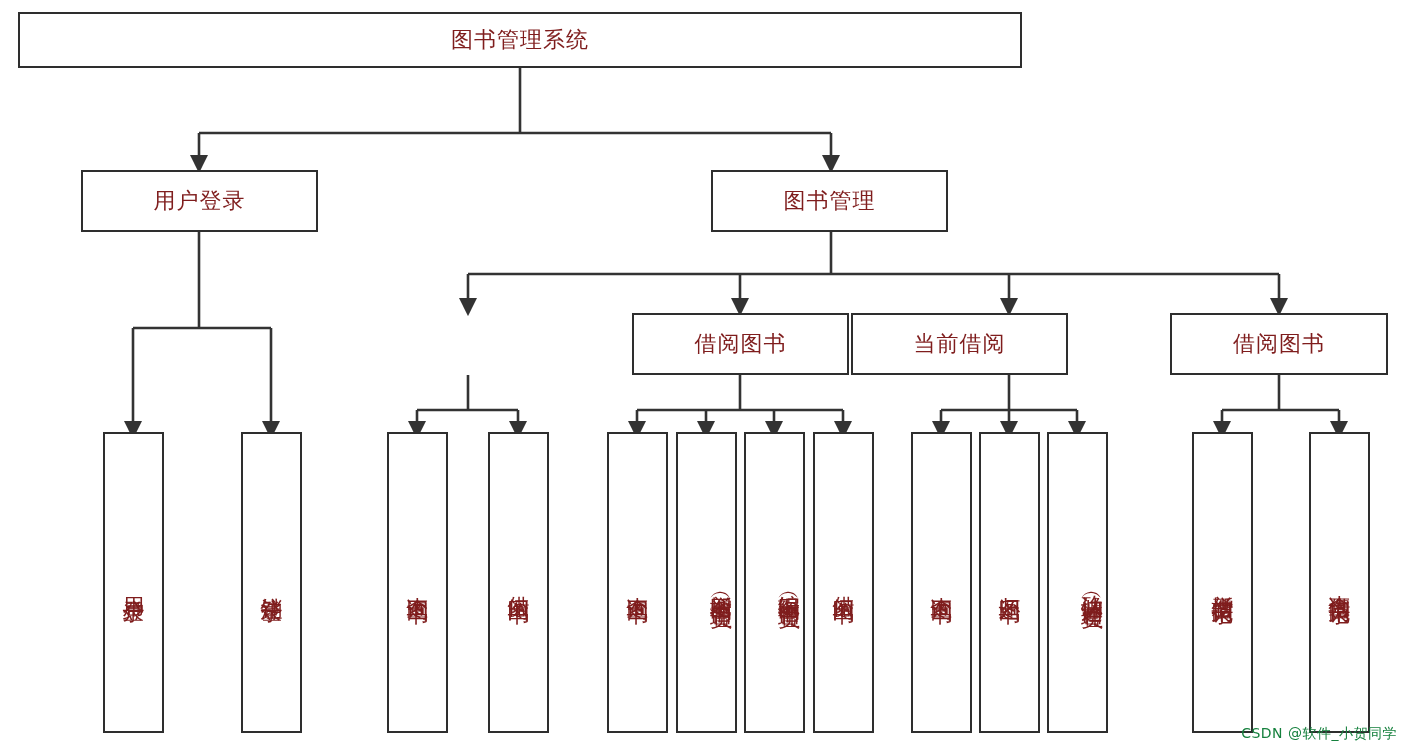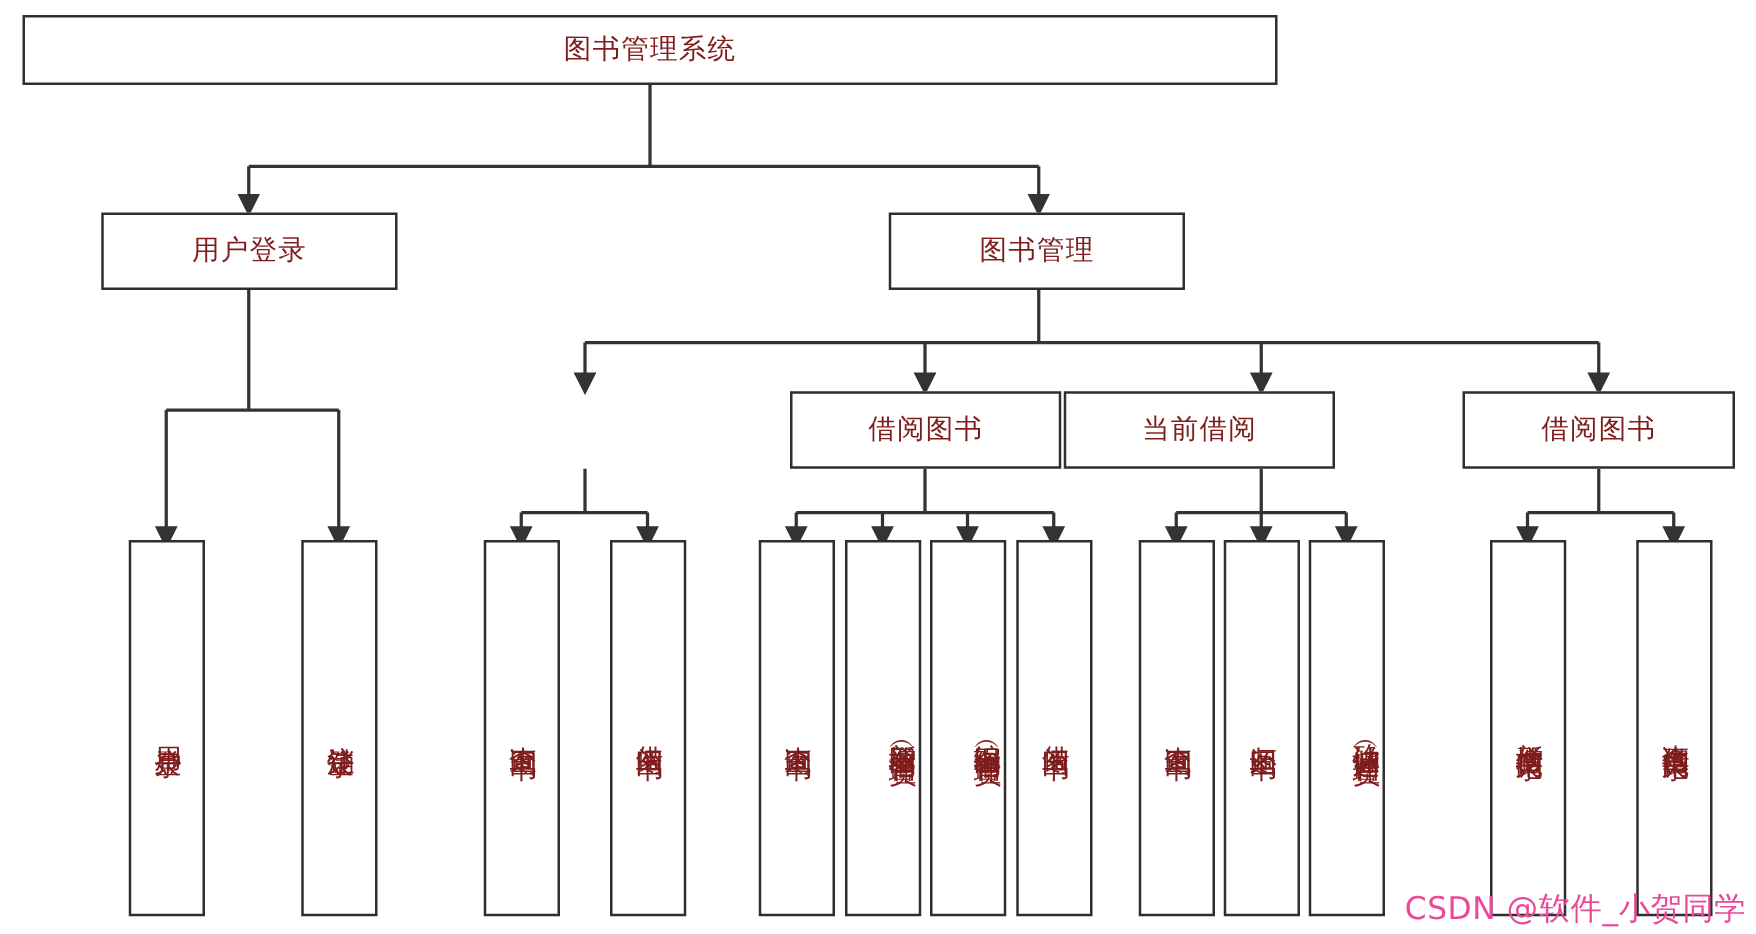--- a/index.html
+++ b/index.html
@@ -53,22 +53,22 @@
     padding-top: 6px;
   }
   .node-v.mid {
     align-items: center;
     padding-top: 0;
   }
   .watermark {
     position: absolute;
     right: 8px;
     bottom: 4px;
-    font-size: 25px;
-    color: #ec4899;
+    font-size: 14px;
+    color: #15803d;
     letter-spacing: 0.5px;
     white-space: nowrap;
     user-select: none;
   }
 </style>
 </head>
 <body>
 
 <div id="diagram-root">
 

